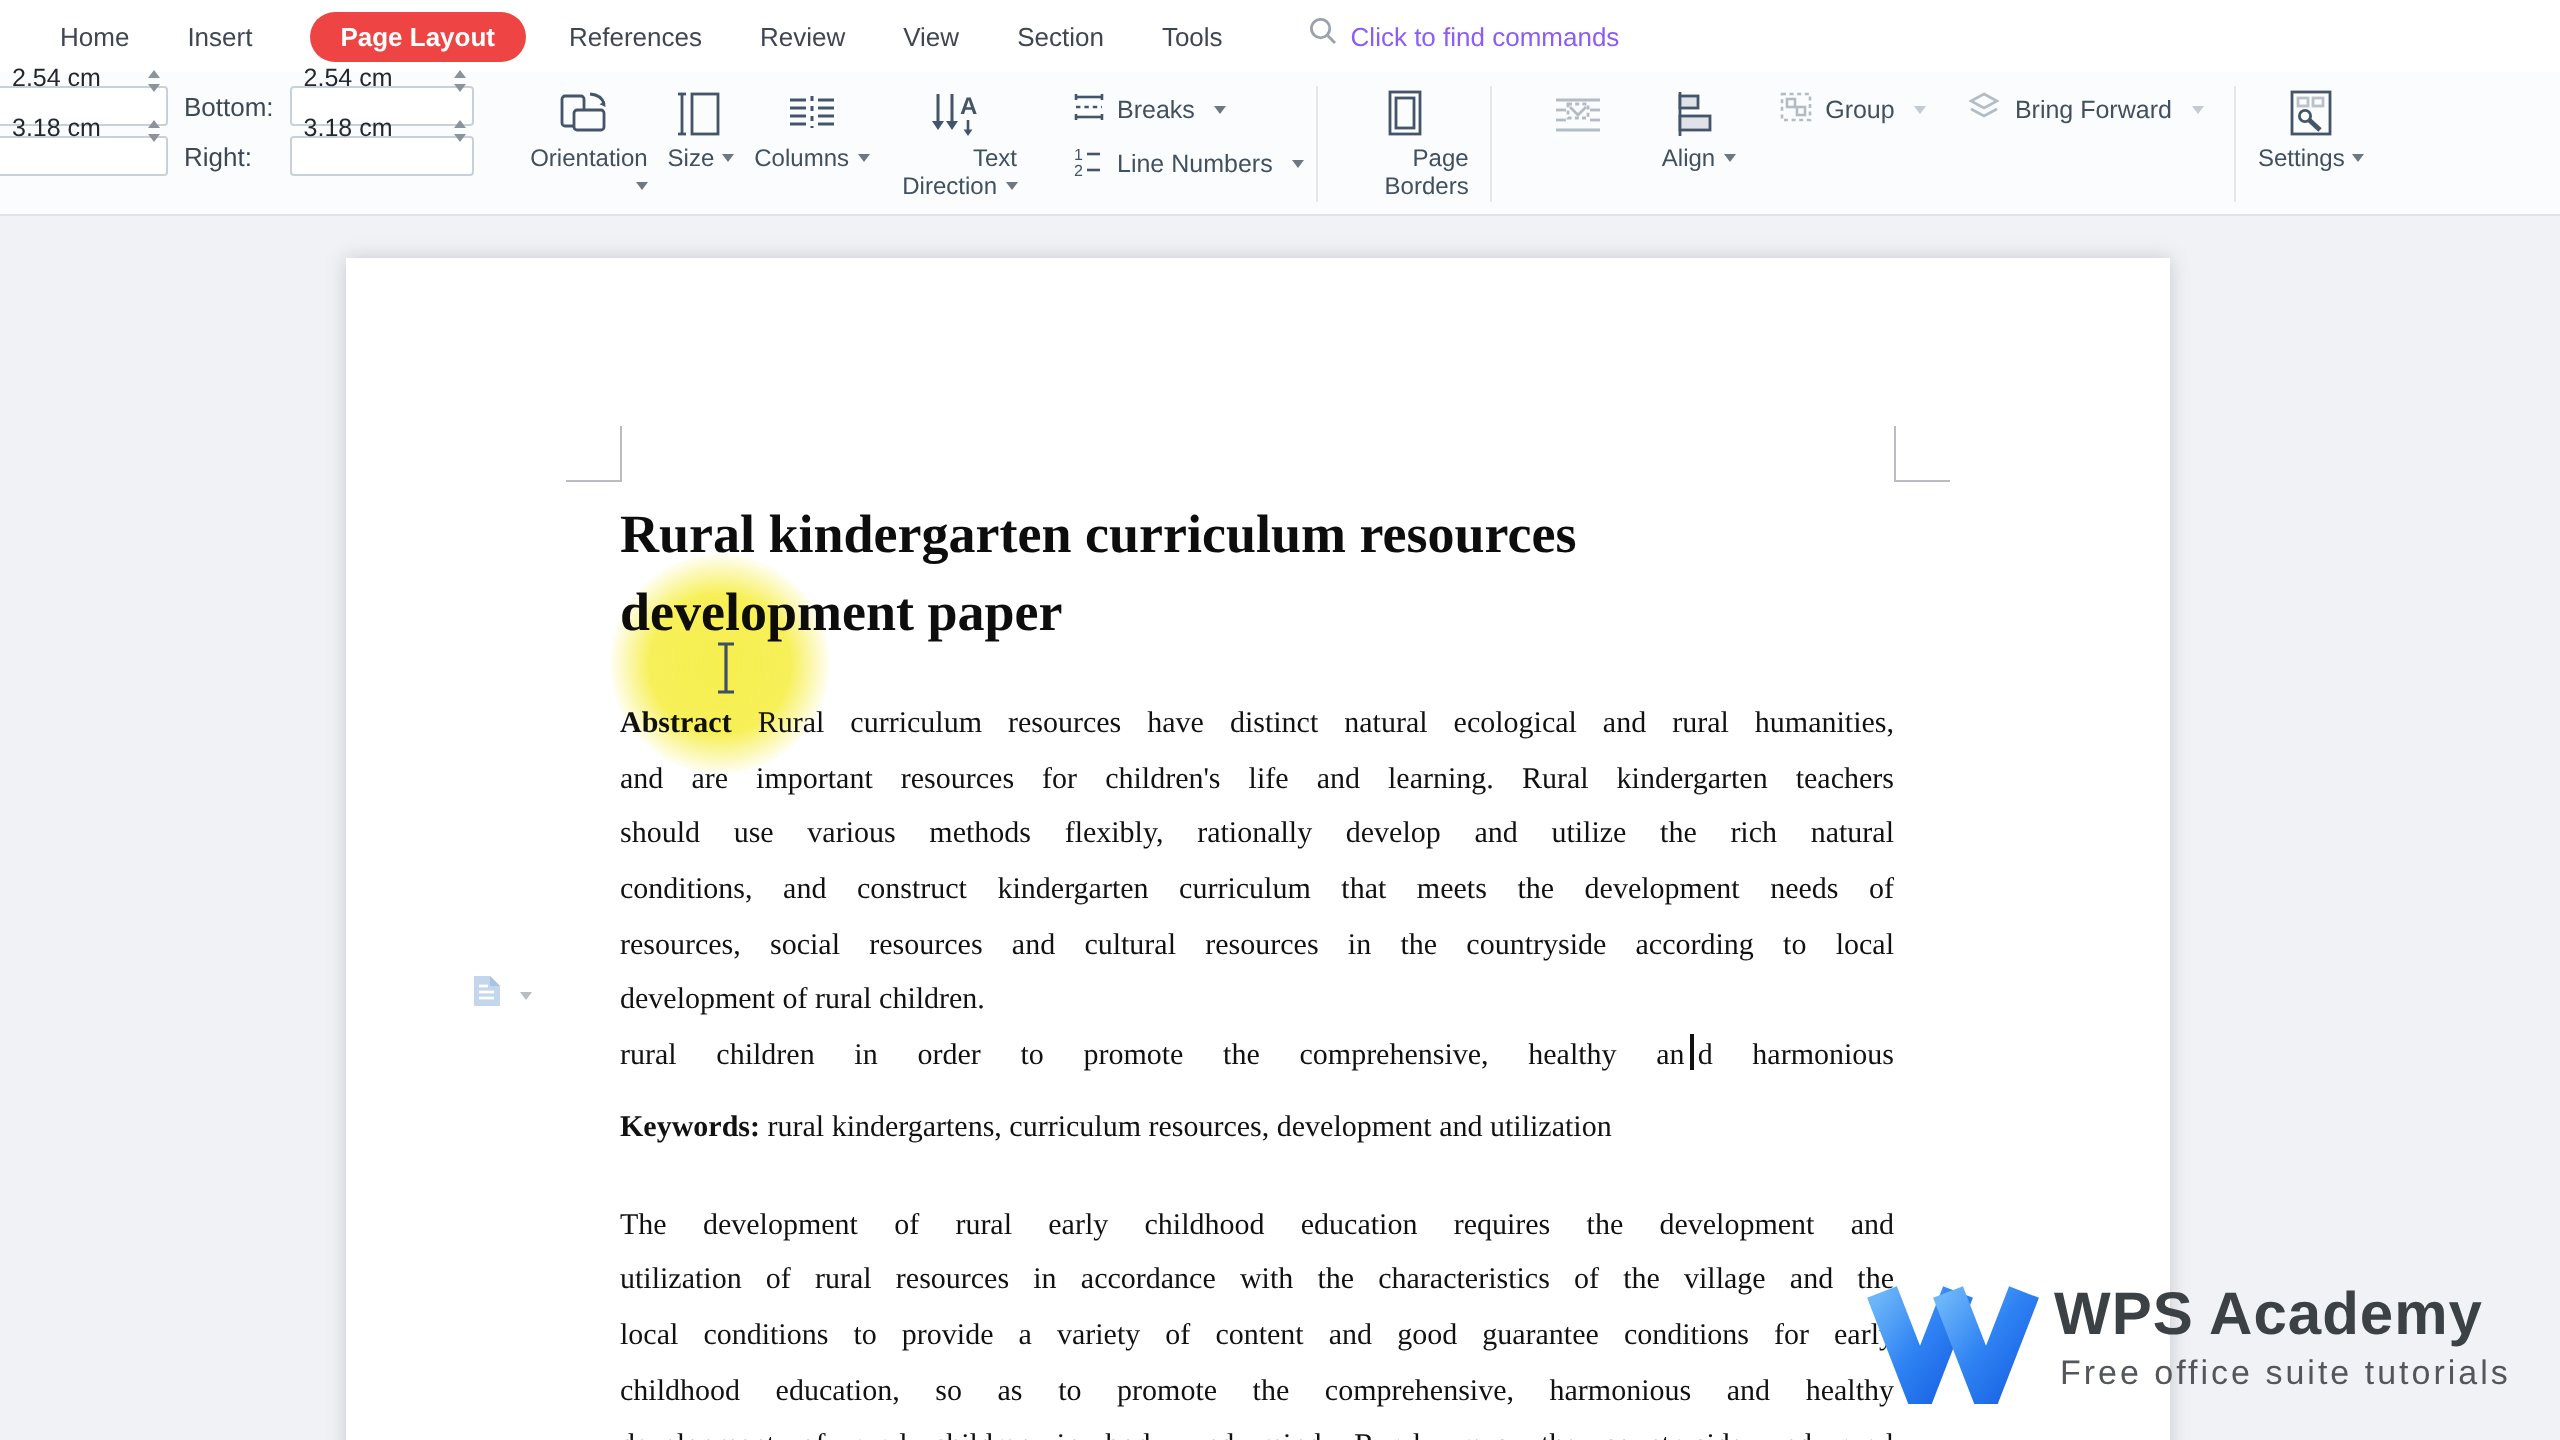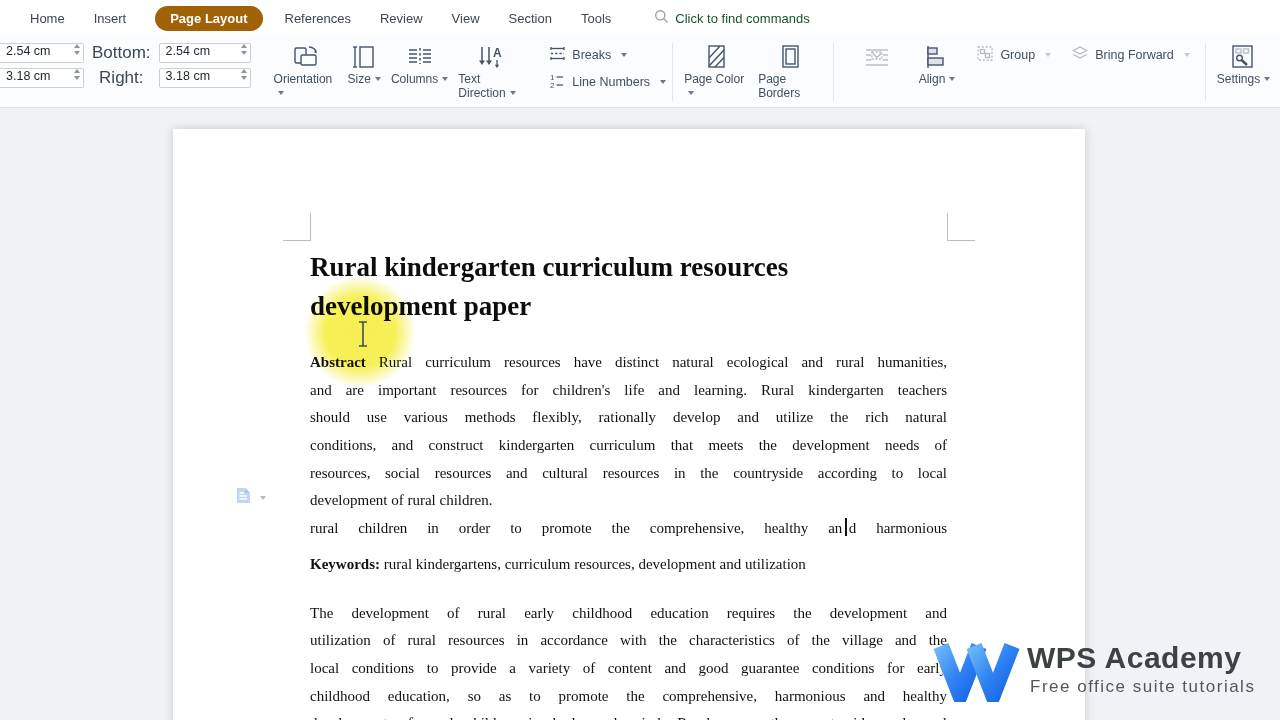--- a/index.html
+++ b/index.html
@@ -5,41 +5,41 @@
   html,body{margin:0;padding:0;}
   body{
     width:1280px;height:720px;position:relative;overflow:hidden;
     background:#f1f2f5;font-family:"Liberation Sans",sans-serif;
     -webkit-font-smoothing:antialiased;
   }
   
   .tabbar{position:absolute;left:0;top:0;width:1280px;height:36px;background:#ffffff;
     display:flex;align-items:center;padding-left:30px;box-sizing:border-box;}
   .tab{font-size:13px;color:#3f4652;margin-right:29px;white-space:nowrap;cursor:default;}
-  .tab.active{background:#a16207;color:#fff;font-weight:bold;border-radius:14px;
+  .tab.active{background:#ef4444;color:#fff;font-weight:bold;border-radius:14px;
     padding:5px 15px;margin-right:22px;}
   .searchbox{display:flex;align-items:center;margin-left:14px;}
-  .searchbox .ph{font-size:13px;color:#14532d;margin-left:6px;}
+  .searchbox .ph{font-size:13px;color:#8b5cf6;margin-left:6px;}
   
   .ribbon{position:absolute;left:0;top:36px;width:1280px;height:72px;background:#fbfcfd;
     border-bottom:1px solid #dfe3e7;box-sizing:border-box;display:flex;align-items:flex-start;}
   .fieldgrid{display:grid;grid-template-columns:84px auto 92px;column-gap:8px;row-gap:5px;
     align-items:center;padding:7px 10px 0 0;}
-  .fld{display:flex;align-items:flex-start;background:#fff;border:1px solid #c8d1da;border-radius:2px;
-    height:20px;padding:0 3px 0 6px;font-size:12.5px;color:#232830;box-sizing:border-box;}
+  .fld{display:flex;align-items:flex-end;background:#fff;border:1px solid #c8d1da;border-radius:2px;
+    height:20px;padding:0 3px 16px 6px;font-size:12.5px;color:#232830;box-sizing:border-box;}
   .fld.cut{border-left:none;border-radius:0 2px 2px 0;}
-  .fldlabel{font-size:17px;color:#3d4854;white-space:nowrap;text-align:center;}
+  .fldlabel{font-size:13px;color:#3d4854;white-space:nowrap;text-align:left;}
   .spin{display:flex;flex-direction:column;gap:3px;margin-left:auto;padding-left:4px;}
   .spin i{display:block;width:0;height:0;border-left:3.5px solid transparent;border-right:3.5px solid transparent;}
   .spin .up{border-bottom:4px solid #8b939d;}
   .spin .dn{border-top:4px solid #8b939d;}
   .bigbtn{display:flex;flex-direction:column;align-items:center;gap:2px;padding:7px 5px 0 5px;
     color:#41505f;cursor:default;}
   .bigbtn .ic{height:28px;display:flex;align-items:center;justify-content:center;}
-  .bigbtn .lblwrap{font-size:12px;line-height:13.5px;text-align:left;max-width:64px;}
+  .bigbtn .lblwrap{font-size:12px;line-height:13.5px;text-align:right;max-width:64px;}
   .smallcol{display:flex;flex-direction:column;gap:9px;padding-top:10px;}
   .smallbtn{display:flex;align-items:center;gap:6px;font-size:12.5px;color:#41505f;height:18px;white-space:nowrap;margin-left:12px;}
   .dd{display:inline-block;width:0;height:0;border-left:3.5px solid transparent;
     border-right:3.5px solid transparent;border-top:4px solid #6e7883;margin-left:4px;vertical-align:2px;}
   .disabled,.disabled .lblwrap{color:#b3bbc5;gap:45px;}
   .disabled .dd{border-top-color:#c3cad2;}
   .vsep{width:1px;height:58px;background:#e4e7eb;margin:7px 6px 0 6px;}
   svg.icon{color:inherit;}
   
   .workspace{position:absolute;left:0;top:108px;width:1280px;height:612px;background:#f1f2f5;}
@@ -209,31 +209,20 @@
             <line x1="7.5" y1="12" x2="14" y2="12"></line>
         </svg>
       </span>
       <span>Line Numbers</span>
       <span class="dd"></span>
     </div>
   </div>
 
   <div class="vsep"></div>
 
-  <div class="bigbtn">
-    <span class="ic">
-      <svg class="icon" width="24" height="26" viewBox="0 0 24 26" fill="none" stroke="#44546a" stroke-width="1.4">
-        <rect x="5" y="2" width="15" height="21"></rect>
-        <line x1="5" y1="14" x2="16" y2="2"></line>
-          <line x1="5" y1="22" x2="20" y2="6"></line>
-          <line x1="11" y1="23" x2="20" y2="13.5"></line>
-      </svg>
-    </span>
-    <span class="lblwrap"><span>Page Color</span><span class="dd"></span></span>
-  </div>
 
   <div class="bigbtn">
     <span class="ic">
       <svg class="icon" width="24" height="26" viewBox="0 0 24 26" fill="none" stroke="#44546a" stroke-width="1.4">
         <rect x="5" y="2" width="15" height="21"></rect>
           <rect x="8" y="5" width="9" height="15"></rect>
       </svg>
     </span>
     <span class="lblwrap"><span>Page Borders</span></span>
   </div>

